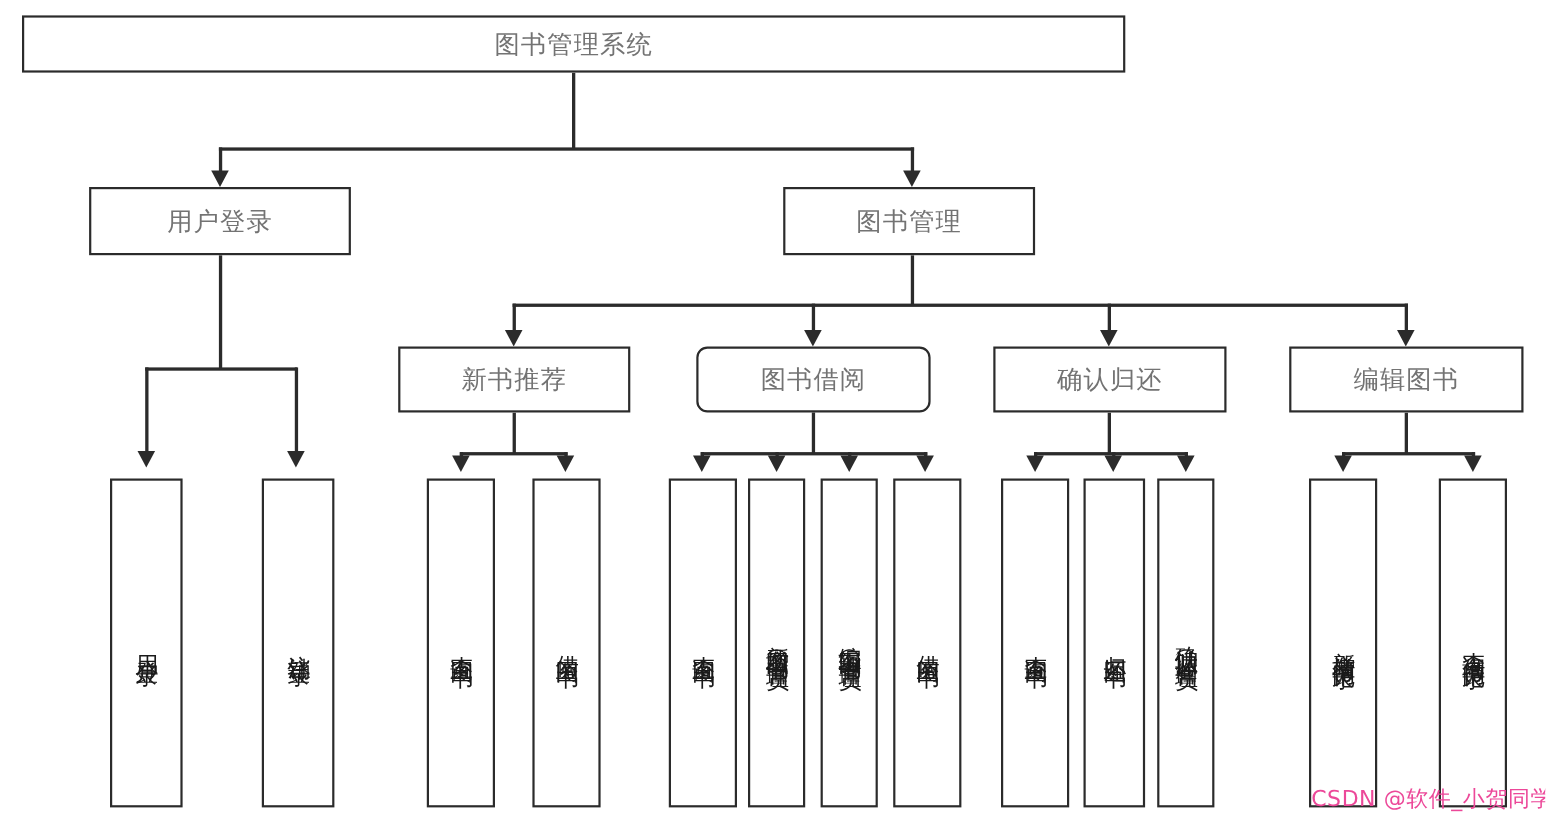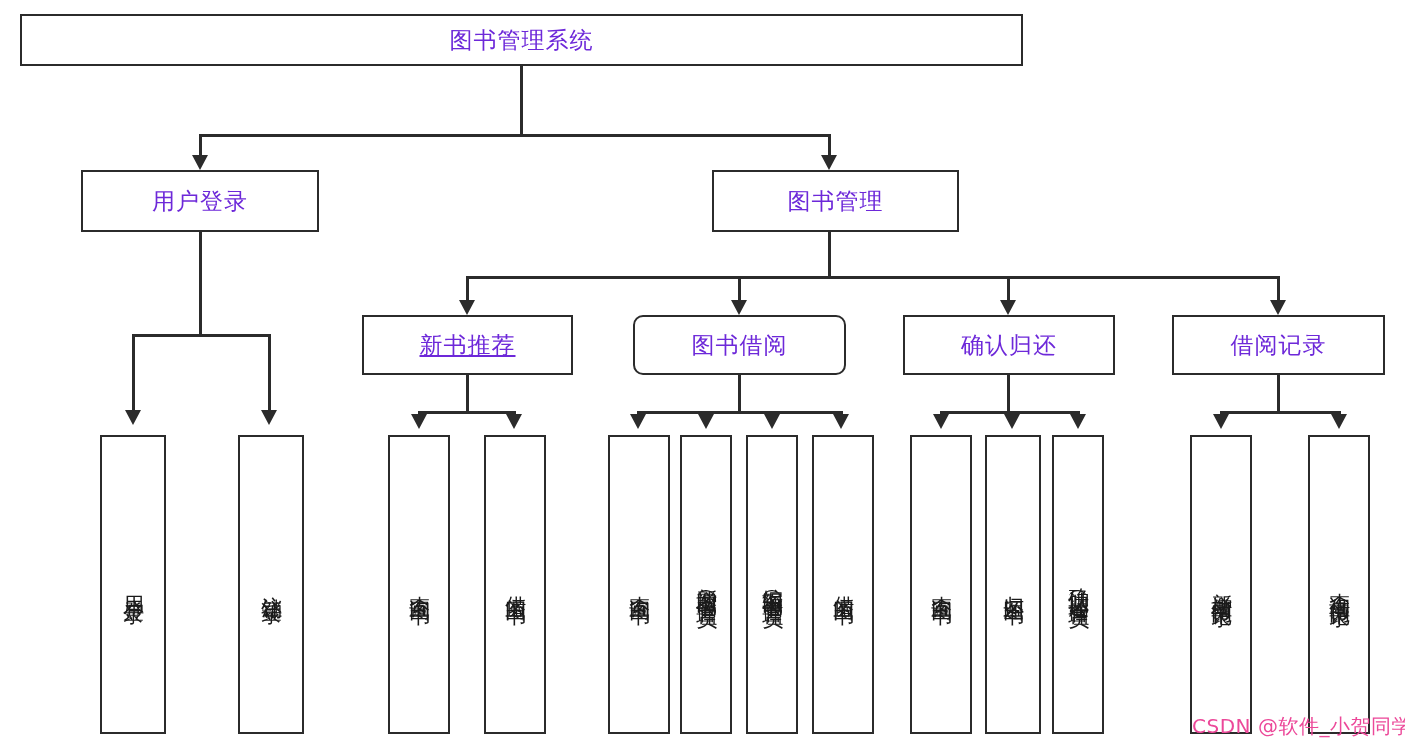--- a/index.html
+++ b/index.html
@@ -16,21 +16,21 @@
     overflow: hidden;
   }
   .node {
     position: absolute;
     box-sizing: border-box;
     border: 2.5px solid #2b2b2b;
     background: #ffffff;
     display: flex;
     align-items: center;
     justify-content: center;
-    color: #6d28d9;
+    color: #737373;
   }
   .node.horiz {
     font-size: 23px;
     letter-spacing: 1px;
   }
   .leaf {
     position: absolute;
     box-sizing: border-box;
     border: 2.5px solid #2b2b2b;
     background: #ffffff;
@@ -132,38 +132,38 @@
   <div class="arrow" style="left:1331px; top:414px;"></div>
 
   <div class="node horiz" style="left:20px; top:14px; width:1003px; height:52px;">
     <span>图书管理系统</span>
   </div>
 
   <div class="node horiz" style="left:81px; top:170px; width:238px; height:62px;">
     <span>用户登录</span>
   </div>
 
-  <div class="node horiz" style="left:712px; top:170px; width:247px; height:62px;">
+  <div class="node horiz" style="left:712px; top:170px; width:229px; height:62px;">
     <span>图书管理</span>
   </div>
 
-  <div class="node horiz" style="left:362px; top:315px; width:211px; height:60px;text-decoration:underline;">
+  <div class="node horiz" style="left:362px; top:315px; width:211px; height:60px;">
     <span>新书推荐</span>
   </div>
 
   <div class="node horiz" style="left:633px; top:315px; width:213px; height:60px;border-radius:10px;">
     <span>图书借阅</span>
   </div>
 
   <div class="node horiz" style="left:903px; top:315px; width:212px; height:60px;">
     <span>确认归还</span>
   </div>
 
   <div class="node horiz" style="left:1172px; top:315px; width:213px; height:60px;">
-    <span>借阅记录</span>
+    <span>编辑图书</span>
   </div>
 
   <div class="leaf" style="left:100px; top:435px; width:66px; height:299px;">
     <span class="vtext">用户登录</span>
   </div>
 
   <div class="leaf" style="left:238px; top:435px; width:66px; height:299px;">
     <span class="vtext">注销登录</span>
   </div>
 

